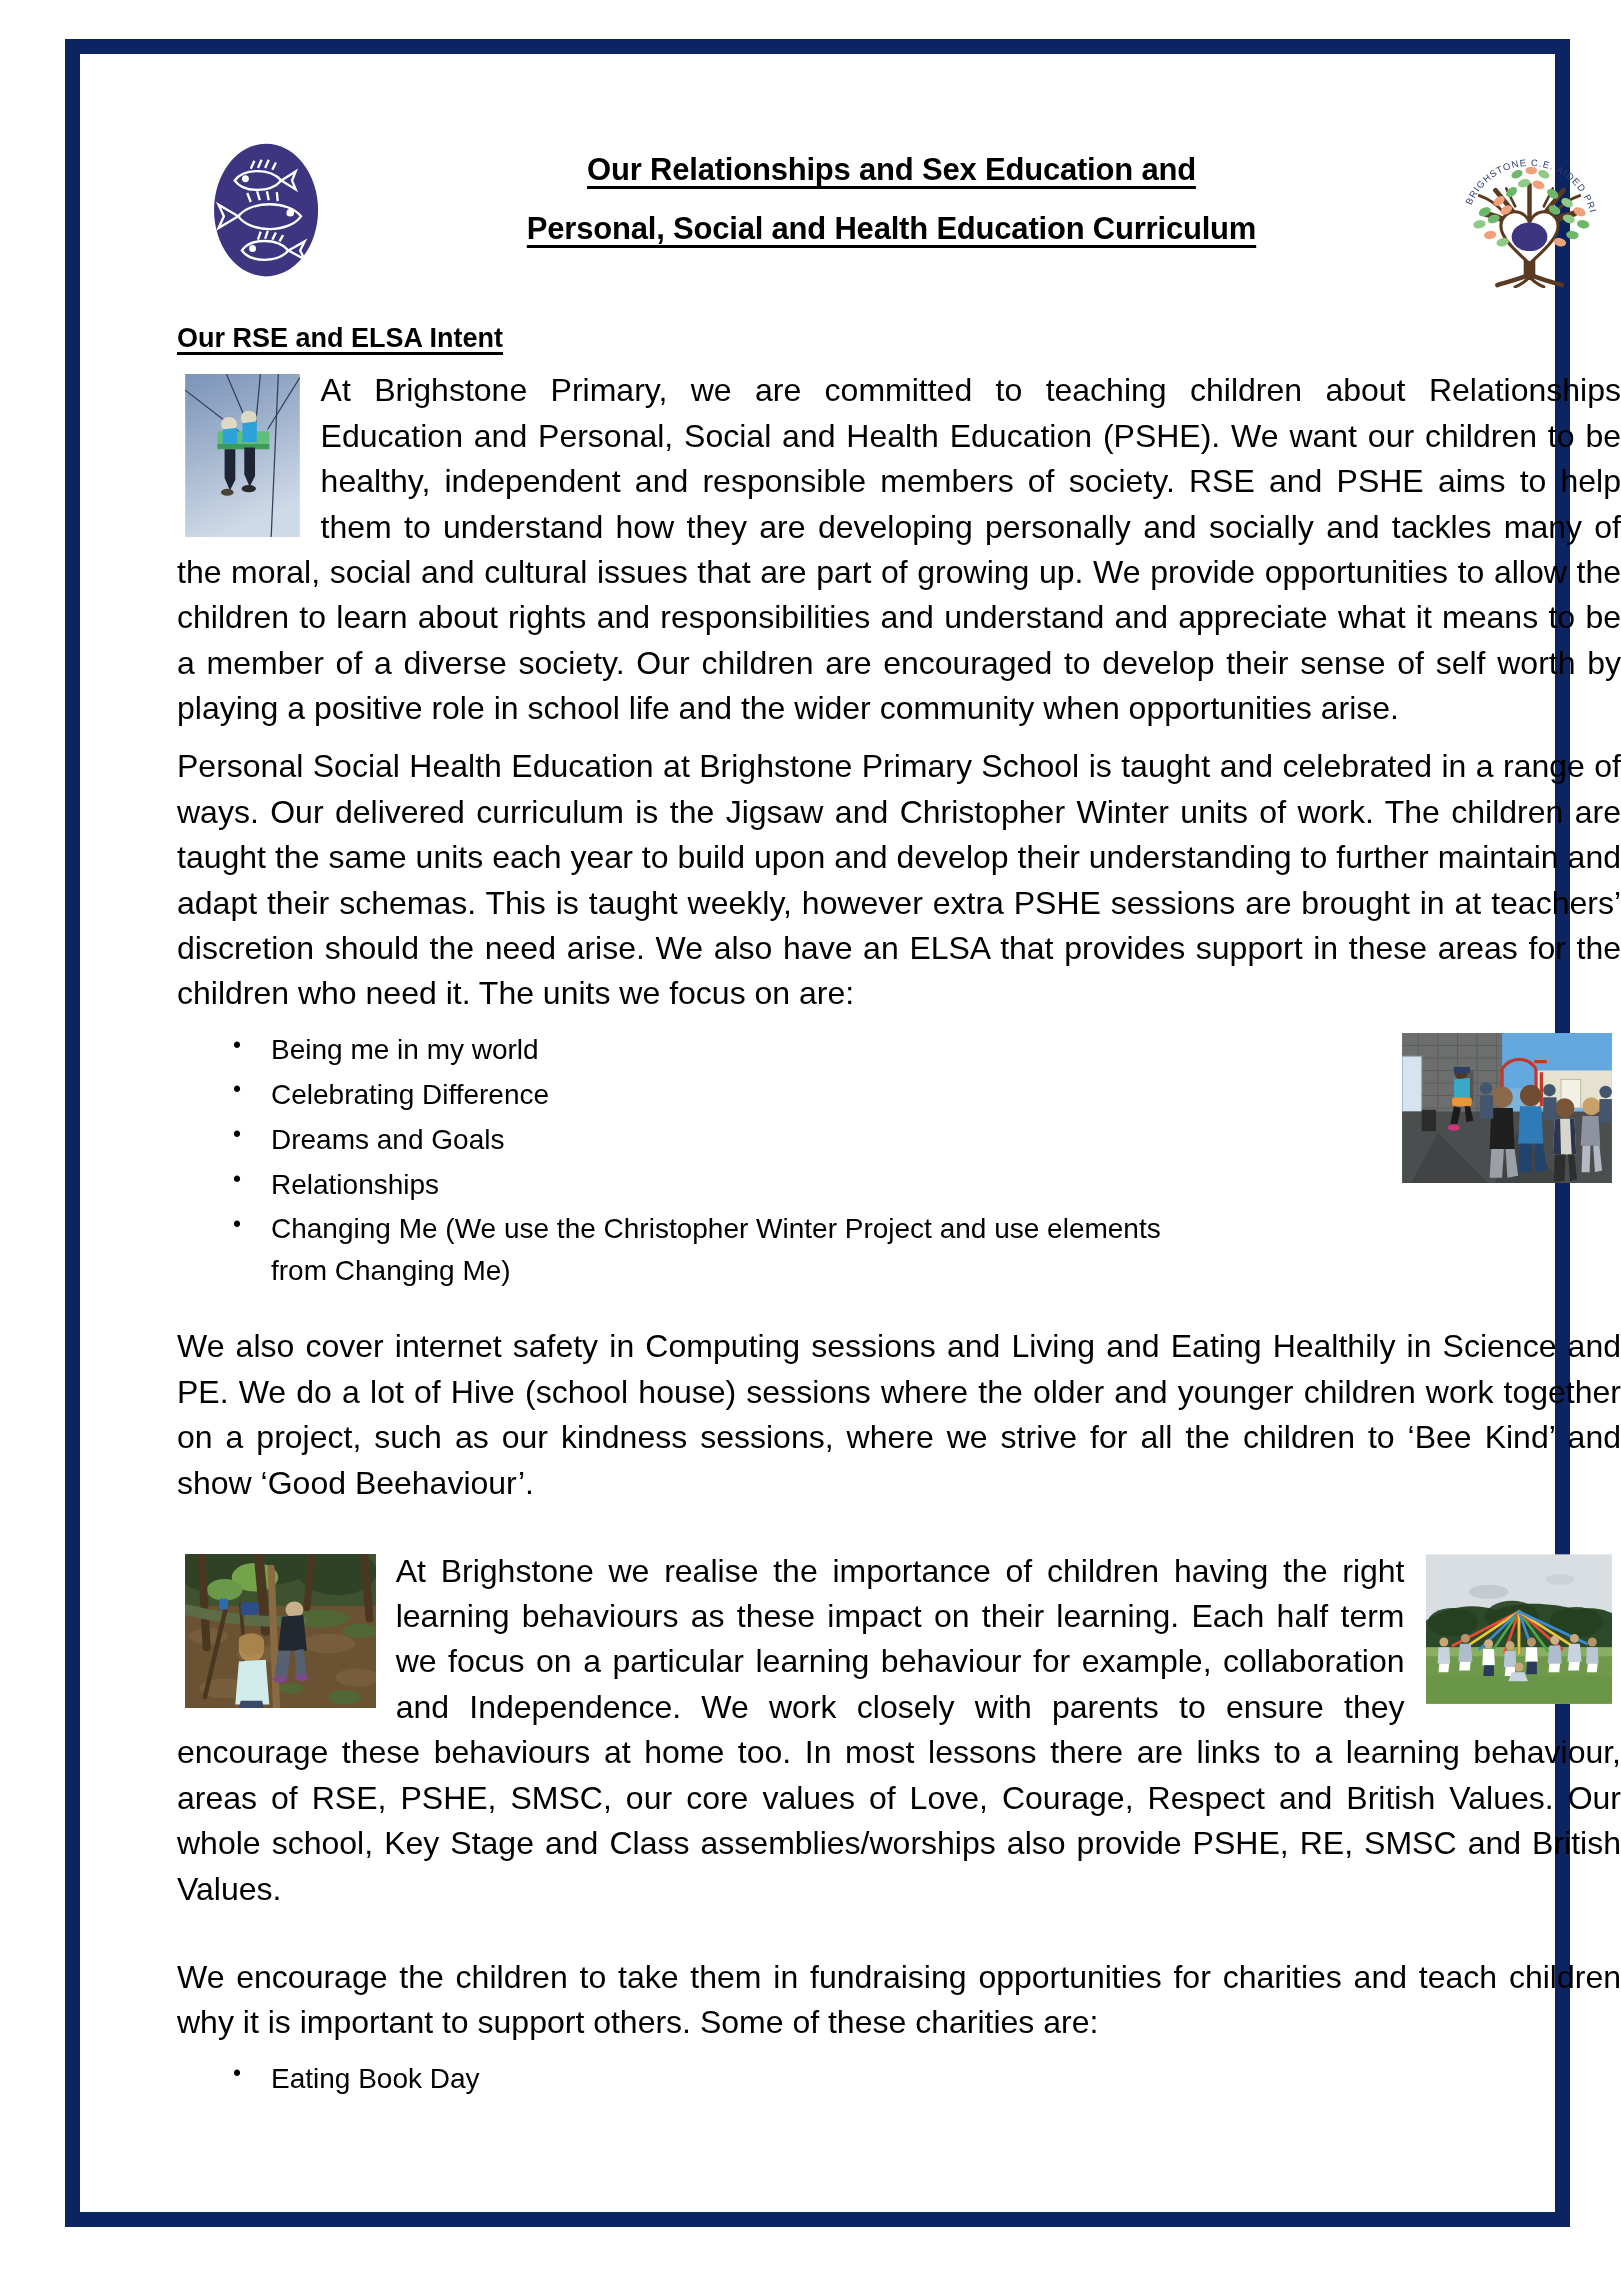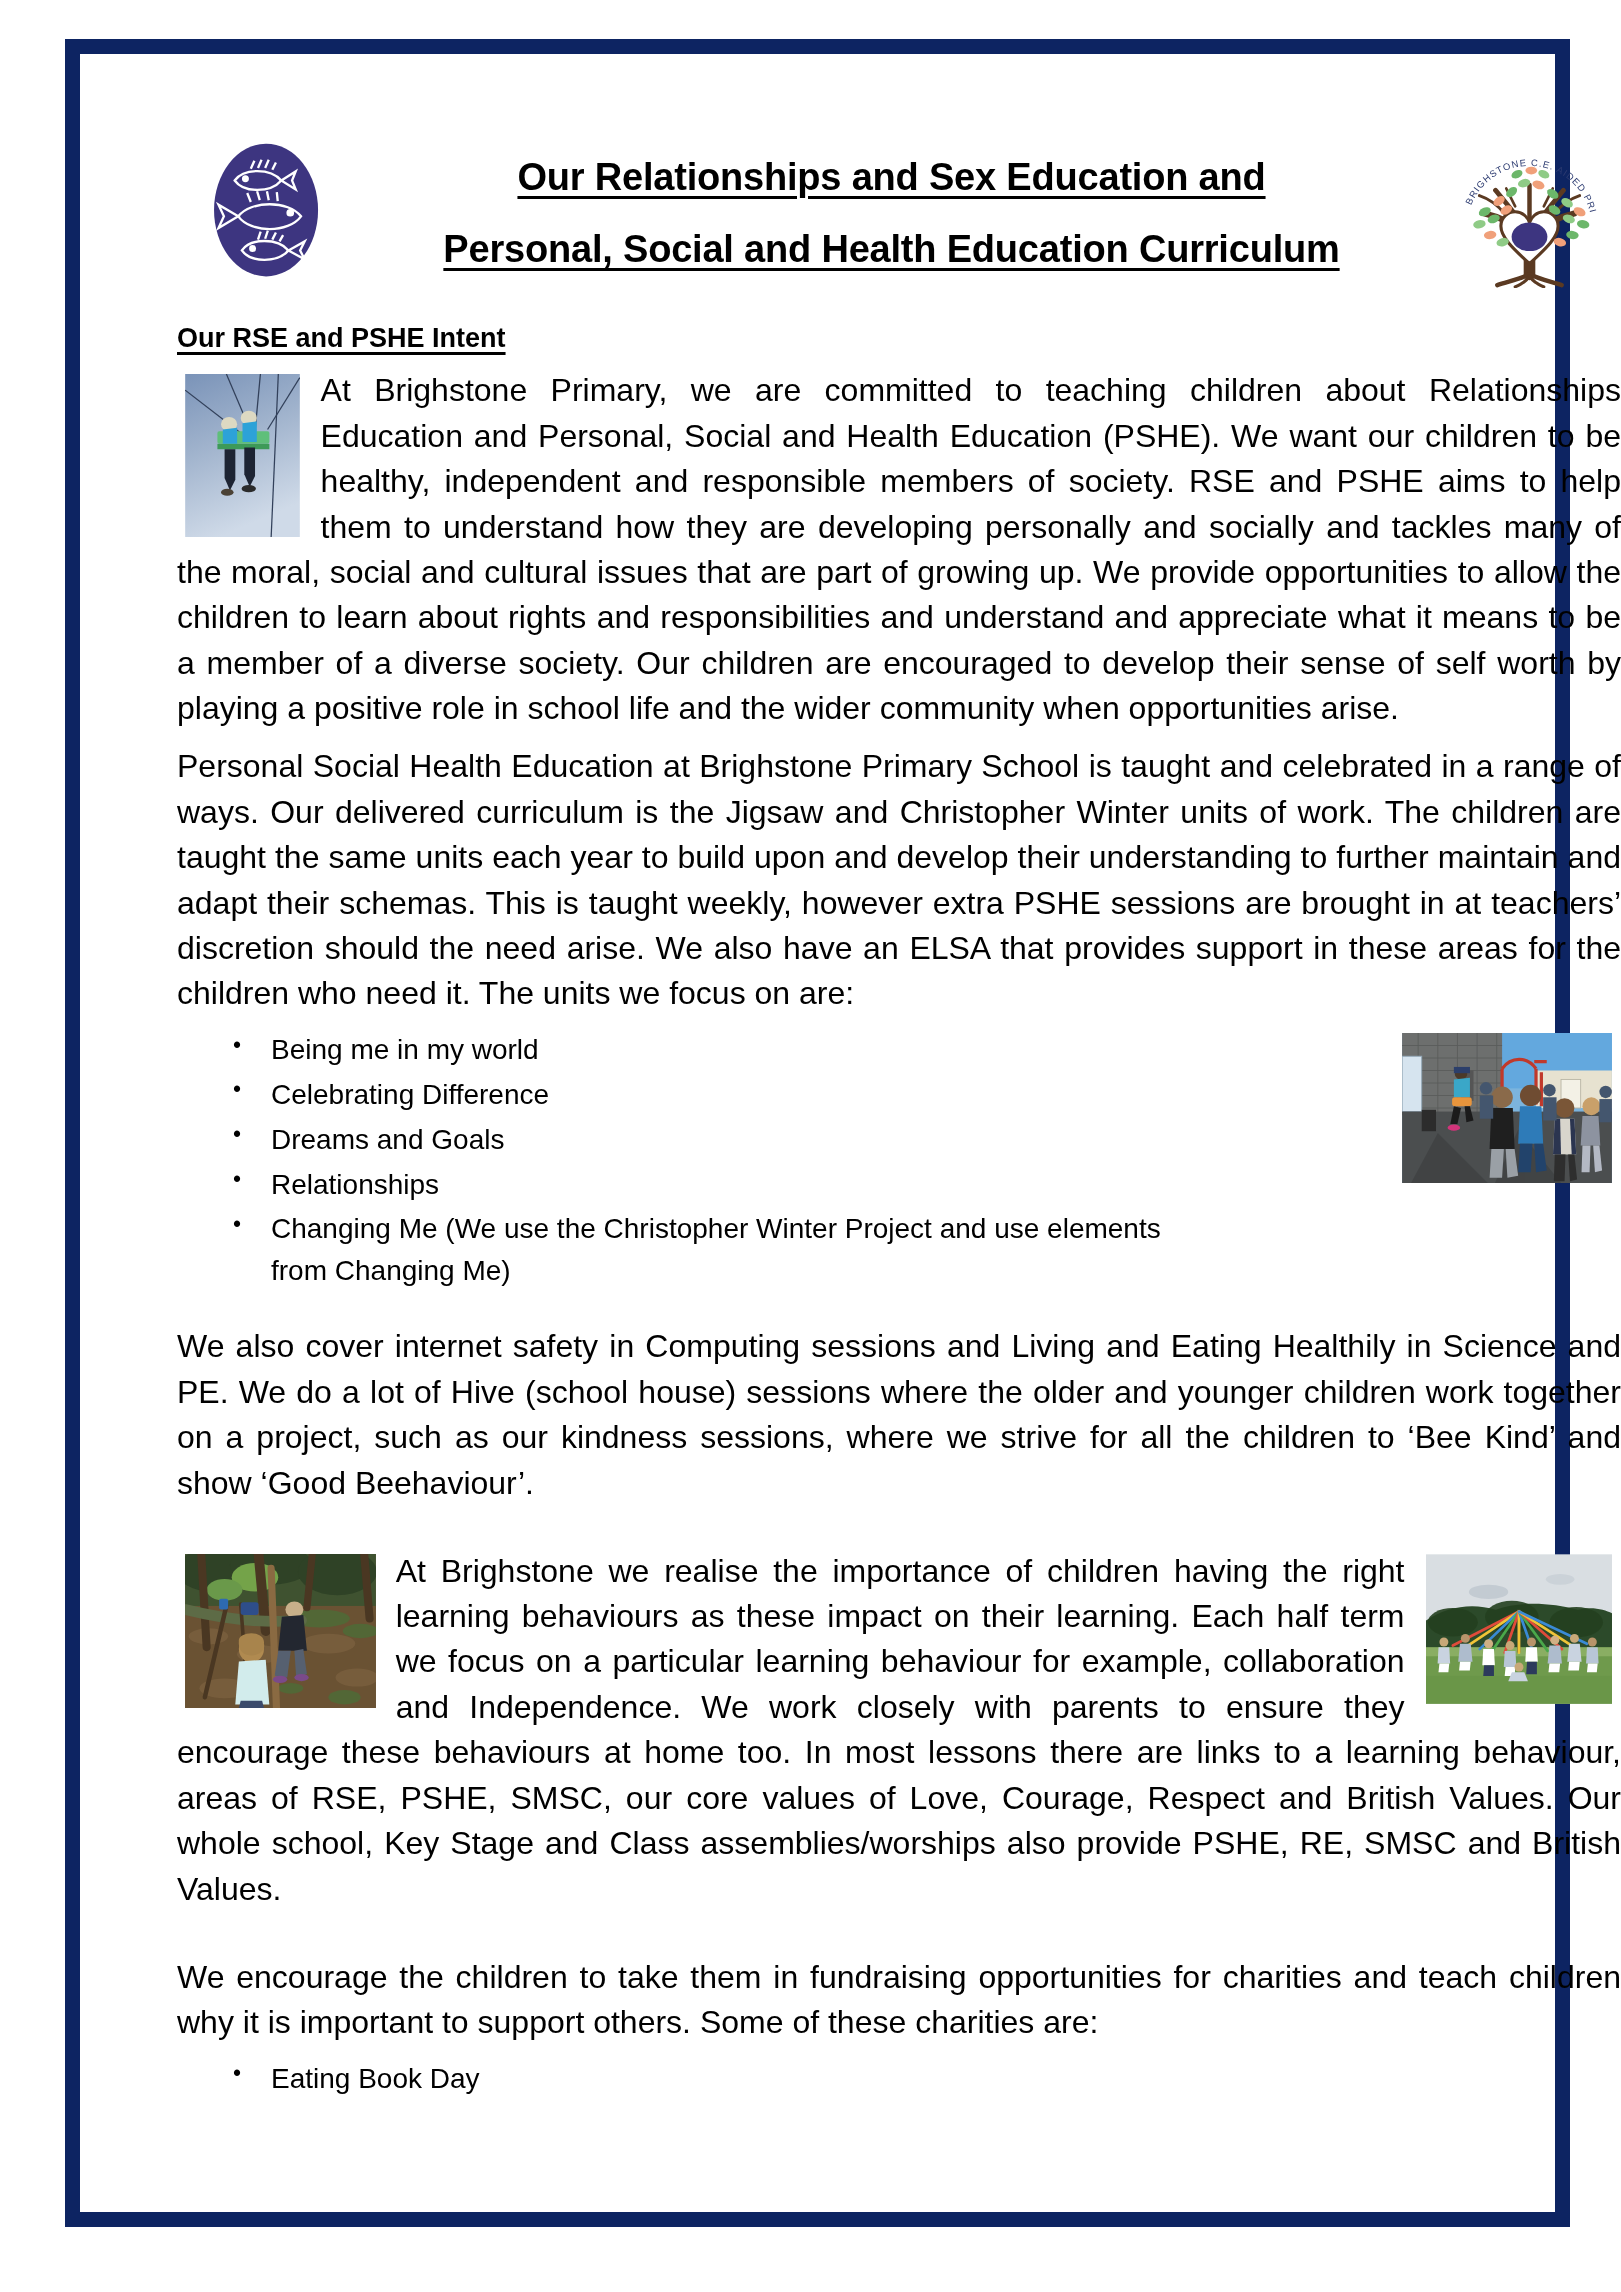--- a/index.html
+++ b/index.html
@@ -67,21 +67,21 @@
     height: 157px;
   }
   .doc-title {
     position: absolute;
     left: 193px;
     top: 23px;
     width: 1043px;
     text-align: center;
   }
   .doc-title .line {
-    font-size: 38px;
+    font-size: 31px;
     font-weight: bold;
     letter-spacing: -0.2px;
     text-decoration: underline;
     text-underline-offset: 6.3px;
     text-decoration-thickness: 2.7px;
     line-height: 1.9;
     white-space: nowrap;
   }
 
   
@@ -250,21 +250,21 @@
               <ellipse cx="60" cy="124" rx="7" ry="4.6" fill="#8fcb86" transform="rotate(-14 60 124)"></ellipse>
               <ellipse cx="124" cy="124" rx="7" ry="4.6" fill="#f0a07a" transform="rotate(14 124 124)"></ellipse>
               <ellipse cx="76" cy="48" rx="6.5" ry="4.3" fill="#6cb76a" transform="rotate(-25 76 48)"></ellipse>
               <ellipse cx="106" cy="48" rx="6.5" ry="4.3" fill="#8fcb86" transform="rotate(25 106 48)"></ellipse>
               <ellipse cx="92" cy="44" rx="6.5" ry="4.3" fill="#f0a07a"></ellipse>
             </g>
           </svg>
         </span>
       </div>
 
-      <h2 class="section-heading"><span class="u">Our RSE and PSHE Intent</span></h2>
+      <h2 class="section-heading"><span class="u">Our RSE and ELSA Intent</span></h2>
 
       <span class="ph img-swing">
         <svg width="115" height="163" viewBox="0 0 128 182" aria-hidden="true">
           <defs>
             <linearGradient id="sky1" x1="0" y1="0" x2="0.3" y2="1">
               <stop offset="0%" stop-color="#7a93b8"></stop>
               <stop offset="45%" stop-color="#9fb2cc"></stop>
               <stop offset="100%" stop-color="#cfdae8"></stop>
             </linearGradient>
           </defs>

